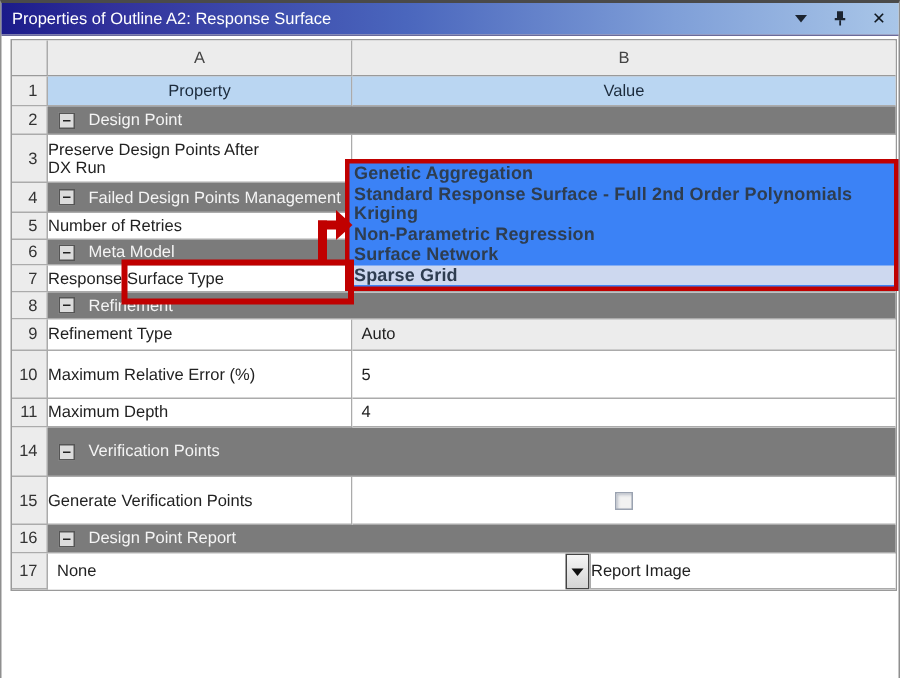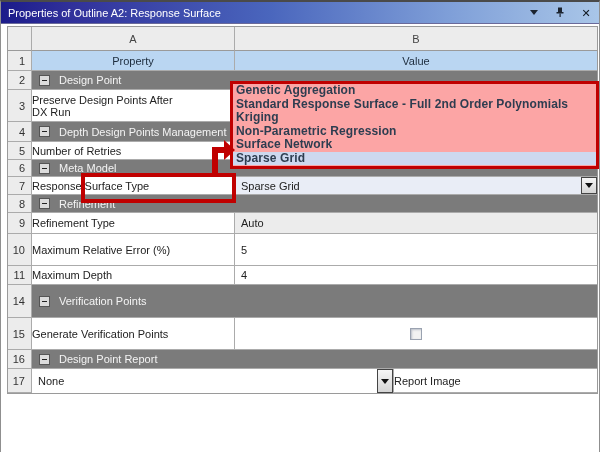--- a/index.html
+++ b/index.html
@@ -59,22 +59,22 @@
     background:linear-gradient(#f6f6f6,#d4d4d4);border:1px solid #444;
     display:flex;align-items:center;justify-content:center;box-sizing:border-box;
   }
   .dd-tri{width:0;height:0;border-left:4px solid transparent;border-right:4px solid transparent;border-top:5px solid #101010;}
   .checkbox{
     width:12px;height:12px;background:#f2f2f2;border:1px solid #9aa2b0;
     box-shadow:inset 1px 1px 2px rgba(120,130,150,.45);box-sizing:border-box;
   }
   
   .dropdown-overlay{
-    position:absolute;left:229px;top:79px;width:369px;height:88px;box-sizing:border-box;
-    border:3px solid #c00000;background:#fca5a5;z-index:30;overflow:hidden;
+    position:absolute;left:229px;top:104px;width:369px;height:88px;box-sizing:border-box;
+    border:3px solid #c00000;background:#3b82f6;z-index:30;overflow:hidden;
   }
   .dd-item{
     font-size:12px;font-weight:600;color:#2e3d50;line-height:13.5px;height:13.5px;
     padding-left:3px;white-space:nowrap;letter-spacing:0.1px;
   }
   .dd-item.selected{background:#cdd8ef;}
   
   .anno{position:absolute;z-index:40;pointer-events:none;}
   .anno-box{left:80px;top:171px;width:155px;height:30px;box-sizing:border-box;border:4px solid #c00000;background:transparent;}
   .arrow-v{left:211px;top:145px;width:6px;height:28px;background:#c00000;}
@@ -136,21 +136,21 @@
         </div>
       <div class="cell colB val"></div>
     </div>
 
     <div class="row" style="height:20px">
       <div class="cell num">4</div>
       <div class="cell section">
         <span class="collapse">
             <span class="minus"></span>
           </span>
-        <span class="seclabel">Depth Design Points Management</span>
+        <span class="seclabel">Failed Design Points Management</span>
       </div>
     </div>
 
     <div class="row" style="height:18px">
       <div class="cell num">5</div>
       <div class="cell colA prop">
           <span class="ptext">Number of Retries</span>
         </div>
       <div class="cell colB val"></div>
     </div>

